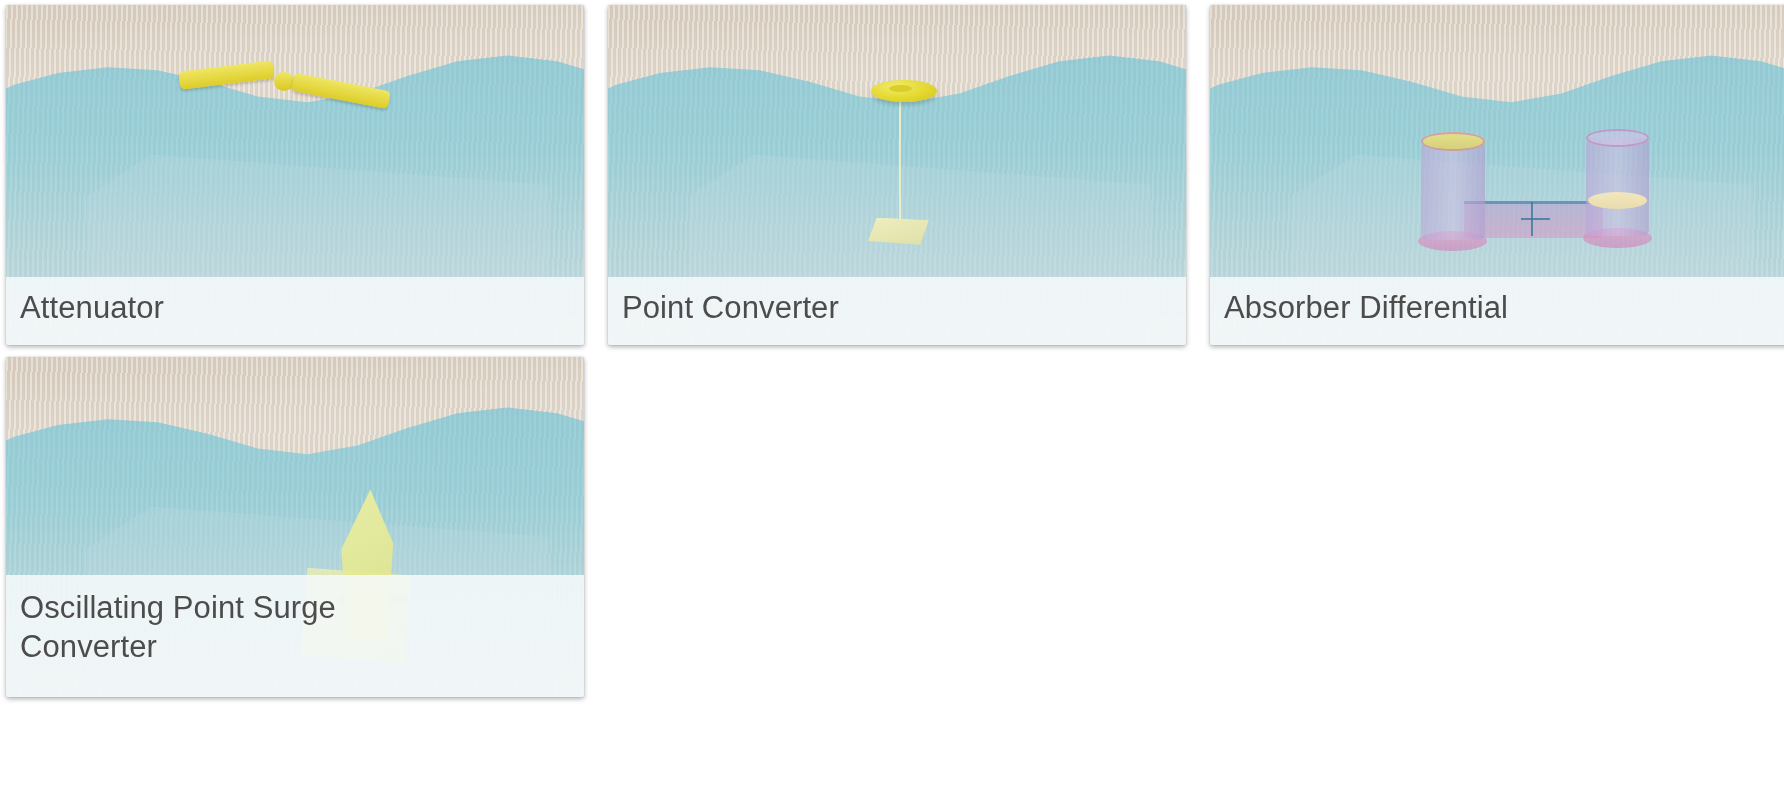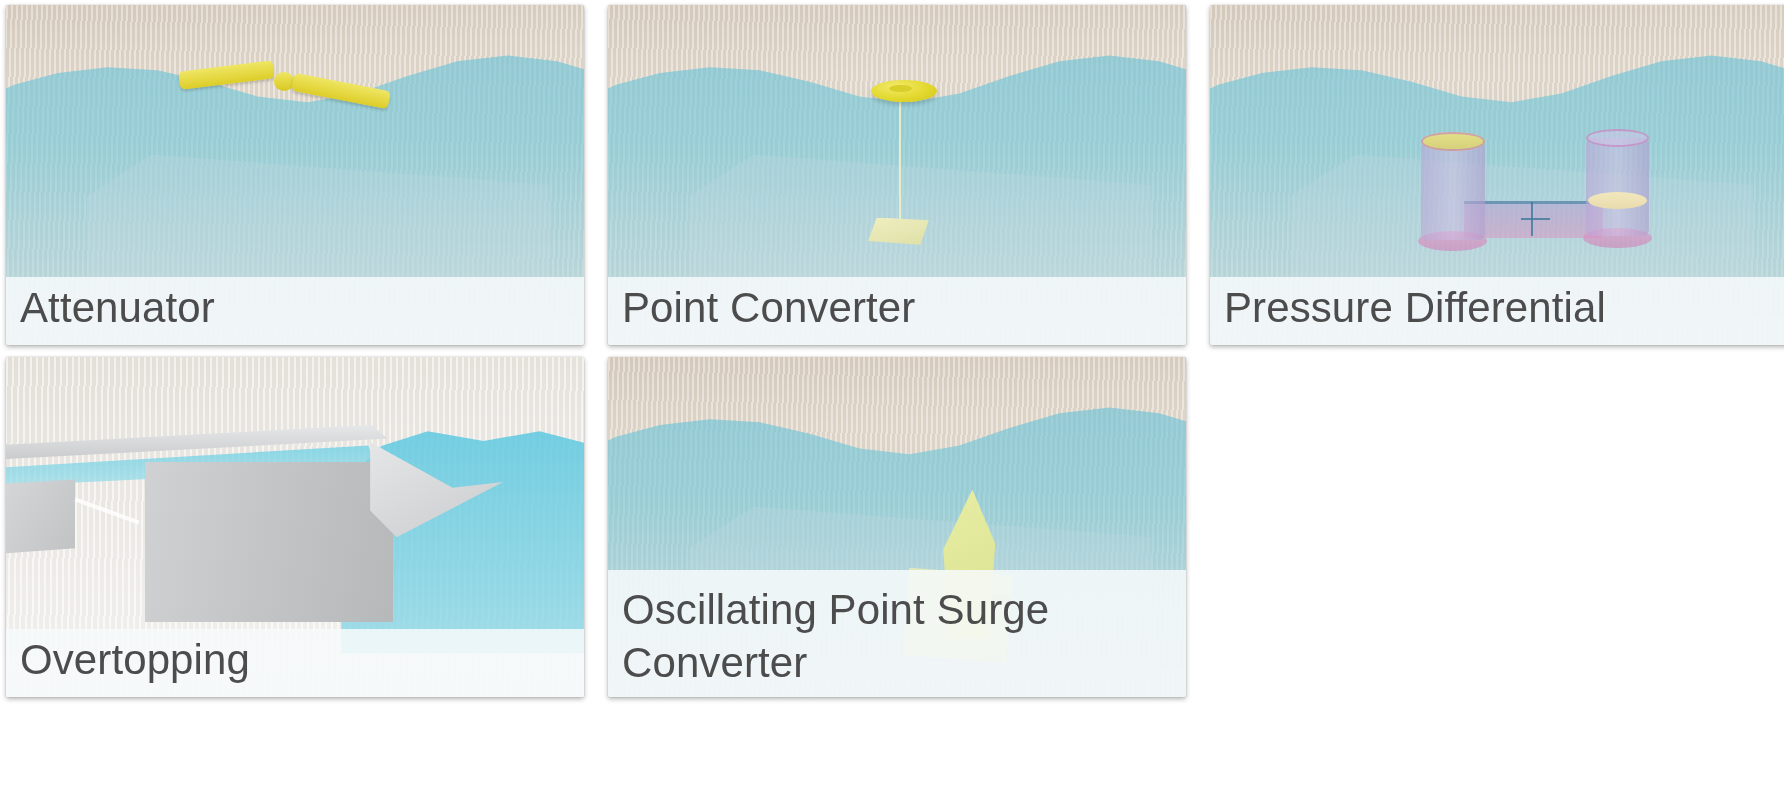--- a/index.html
+++ b/index.html
@@ -254,21 +254,21 @@
     display:flex;align-items:center;
     padding:2px 14px 8px 14px;
     box-sizing:border-box;
   }
   .caption.two-line{
     min-height:122px;
     align-items:flex-start;
     padding-top:14px;
   }
   .caption-text{
-    font-size:42px;
+    font-size:31px;
     line-height:1.25;
     font-weight:400;
     color:#4c4c4c;
     letter-spacing:.1px;
     white-space:pre-line;
   }
 </style>
 </head>
 <body>
 
@@ -314,40 +314,25 @@
       <div class="pd-bar"></div>
       <div class="pd-pin"></div>
       <div class="pd-pin2"></div>
       <div class="pd-cylL"></div>
       <div class="pd-cylR"></div>
       <div class="pd-fill"></div>
       <div class="pd-topL"></div>
       <div class="pd-topR"></div>
     </div>
     <div class="caption">
-      <span class="caption-text">Pressure Differential</span>
+      <span class="caption-text">Absorber Differential</span>
     </div>
   </div>
 
 
-  <div class="card">
-    <div class="photo">
-      <div class="sand pale"></div>
-      <div class="ot-sea"></div>
-      <div class="ot-ramp"></div>
-      <div class="ot-res"></div>
-      <div class="ot-pad"></div>
-      <div class="ot-turb"></div>
-      <div class="ot-body"></div>
-      <div class="ot-nose"></div>
-    </div>
-    <div class="caption">
-      <span class="caption-text">Overtopping</span>
-    </div>
-  </div>
 
   <div class="card">
     <div class="photo">
       <div class="sand"></div>
       <div class="water"></div>
       <div class="waterface"></div>
       <div class="ws-base"></div>
       <div class="ws-hinge"></div>
       <div class="ws-flap"></div>
     </div>

